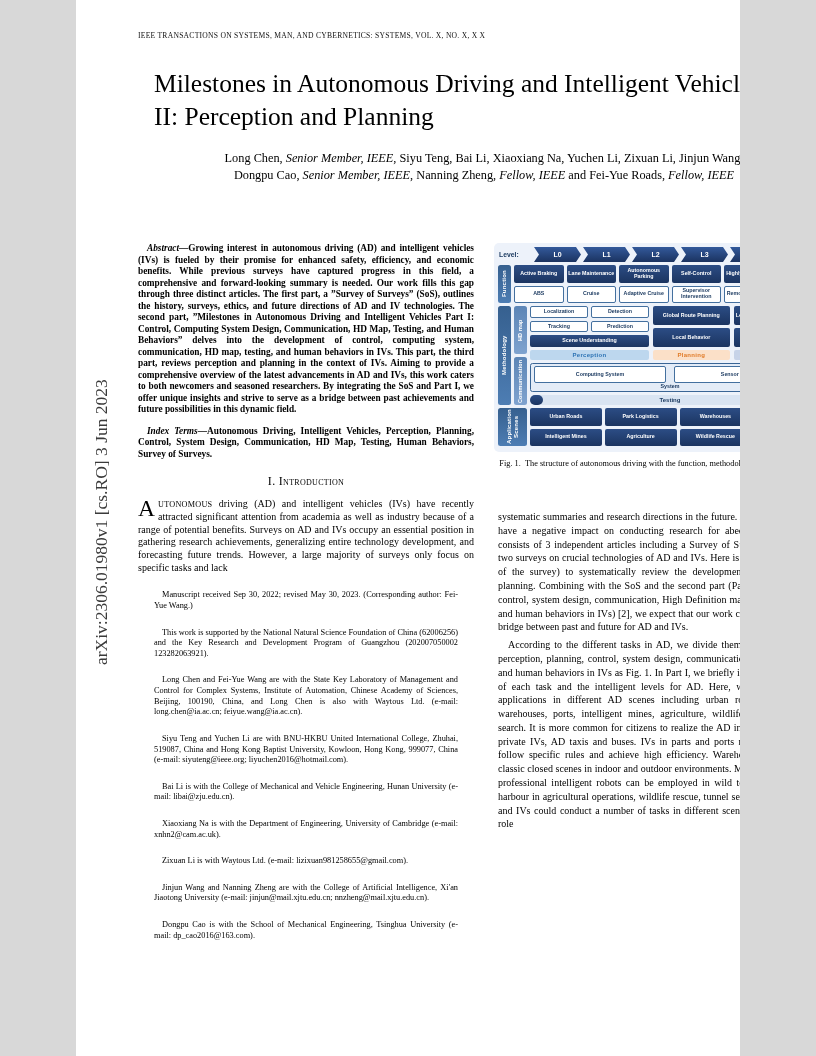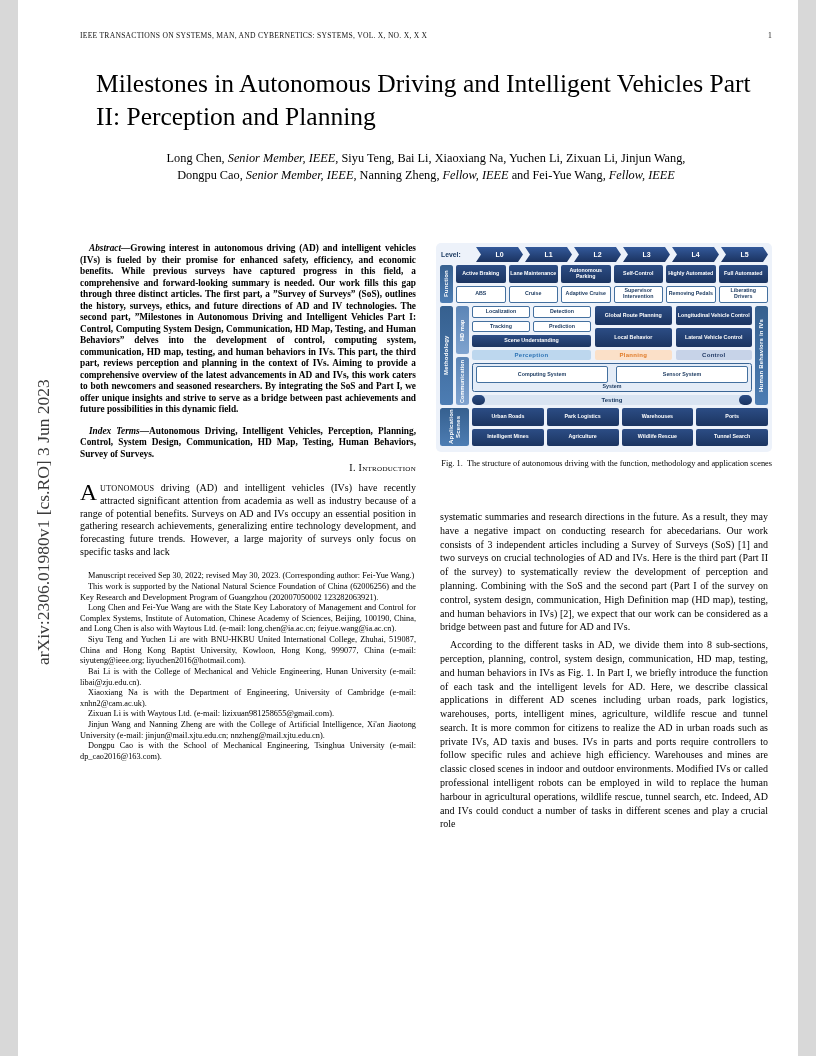--- a/index.html
+++ b/index.html
@@ -1,40 +1,40 @@
 <!DOCTYPE html>
 <html><head>
 <meta charset="utf-8">
 <style>
   *{box-sizing:border-box;}
   html,body{margin:0;padding:0;}
   body{background:#d8d8d8;font-family:"Liberation Serif",serif;}
-  .page{position:relative;width:780px;height:1056px;margin:0 auto;background:#ffffff;color:#000;overflow:hidden;}
+  .page{position:relative;width:664px;height:1056px;margin:0 auto;background:#ffffff;color:#000;overflow:hidden;}
 
   .header{position:absolute;top:31px;left:62px;width:692px;display:flex;justify-content:space-between;font-size:7.6px;letter-spacing:.25px;color:#111;}
 
   .arxiv{position:absolute;left:12px;top:250px;height:545px;width:26px;display:flex;align-items:center;justify-content:center;writing-mode:vertical-rl;transform:rotate(180deg);font-size:17.5px;color:#3a3a3a;white-space:nowrap;}
 
   .title{position:absolute;top:68px;left:78px;width:660px;margin:0;font-weight:normal;font-size:25.5px;line-height:1.28;text-align:left;}
   .authors{position:absolute;top:150px;left:62px;width:692px;text-align:center;font-size:12.3px;line-height:1.38;}
   .authors .it{font-style:italic;}
 
   .columns{position:absolute;top:243px;left:62px;width:692px;display:flex;gap:20px;}
   .col{width:336px;}
 
   .abstract{margin:0;font-size:9.3px;font-weight:bold;line-height:1.24;text-align:justify;text-indent:9px;}
   .abstract .lead{font-style:italic;}
   .index-terms{margin-top:10px;}
-  .section-heading{margin:2px 0 9px;font-size:10px;font-weight:normal;text-align:right;letter-spacing:.3px;}
+  .section-heading{margin:14px 0 9px;font-size:12px;font-weight:normal;text-align:center;letter-spacing:.3px;}
   .section-heading .sc{font-variant:small-caps;}
   .intro{margin:0;font-size:10px;line-height:1.27;text-align:justify;}
   .dropcap{float:left;font-size:23.5px;line-height:19px;padding:1px 3px 0 0;}
   .lead-caps{font-size:8.2px;letter-spacing:.25px;}
   .footnotes{margin-top:13px;font-size:8.3px;line-height:1.28;text-align:justify;}
-  .footnote{margin:0;text-indent:8px;}
+  .footnote{margin:16px;text-indent:8px;}
 
   .caption{margin:7px 0 0;font-size:8.3px;line-height:1.32;text-align:right;}
   .bodytext{margin-top:40px;}
   .body-para{margin:4px;font-size:10px;line-height:1.38;text-align:justify;}
   .body-para.indent{text-indent:10px;}
 
   
   .fig-panel{
     width:336px;height:209px;background:#edf2fa;border-radius:5px;padding:4px;
     display:grid;gap:3px;
@@ -85,21 +85,21 @@
     <span>IEEE TRANSACTIONS ON SYSTEMS, MAN, AND CYBERNETICS: SYSTEMS, VOL. X, NO. X, X X</span>
     <span>1</span>
   </div>
 
   <div class="arxiv">arXiv:2306.01980v1  [cs.RO]  3 Jun 2023</div>
 
   <h1 class="title">Milestones in Autonomous Driving and Intelligent Vehicles Part II: Perception and Planning</h1>
 
   <div class="authors">
       <div class="author-line"><span>Long Chen, </span><span class="it">Senior Member, IEEE</span><span>, Siyu Teng, Bai Li, Xiaoxiang Na, Yuchen Li, Zixuan Li, Jinjun Wang,</span></div>
-      <div class="author-line"><span>Dongpu Cao, </span><span class="it">Senior Member, IEEE</span><span>, Nanning Zheng, </span><span class="it">Fellow, IEEE</span><span> and Fei-Yue Wang, </span><span class="it">Fellow, IEEE</span></div>
+      <div class="author-line"><span>Dongpu Cao, </span><span class="it">Senior Member, IEEE</span><span>, Nanning Zheng, </span><span class="it">Fellow, IEEE</span><span> and Fei-Yue Roads, </span><span class="it">Fellow, IEEE</span></div>
     </div>
 
   <div class="columns">
 
     <div class="col">
       <p class="abstract"><span class="lead">Abstract</span><span>—Growing interest in autonomous driving (AD) and intelligent vehicles (IVs) is fueled by their promise for enhanced safety, efficiency, and economic benefits. While previous surveys have captured progress in this field, a comprehensive and forward-looking summary is needed. Our work fills this gap through three distinct articles. The first part, a ”Survey of Surveys” (SoS), outlines the history, surveys, ethics, and future directions of AD and IV technologies. The second part, ”Milestones in Autonomous Driving and Intelligent Vehicles Part I: Control, Computing System Design, Communication, HD Map, Testing, and Human Behaviors” delves into the development of control, computing system, communication, HD map, testing, and human behaviors in IVs. This part, the third part, reviews perception and planning in the context of IVs. Aiming to provide a comprehensive overview of the latest advancements in AD and IVs, this work caters to both newcomers and seasoned researchers. By integrating the SoS and Part I, we offer unique insights and strive to serve as a bridge between past achievements and future possibilities in this dynamic field.</span></p>
 
       <p class="abstract index-terms"><span class="lead">Index Terms</span><span>—Autonomous Driving, Intelligent Vehicles, Perception, Planning, Control, System Design, Communication, HD Map, Testing, Human Behaviors, Survey of Surveys.</span></p>
 
       <h2 class="section-heading"><span>I.</span> <span class="sc">Introduction</span></h2>

